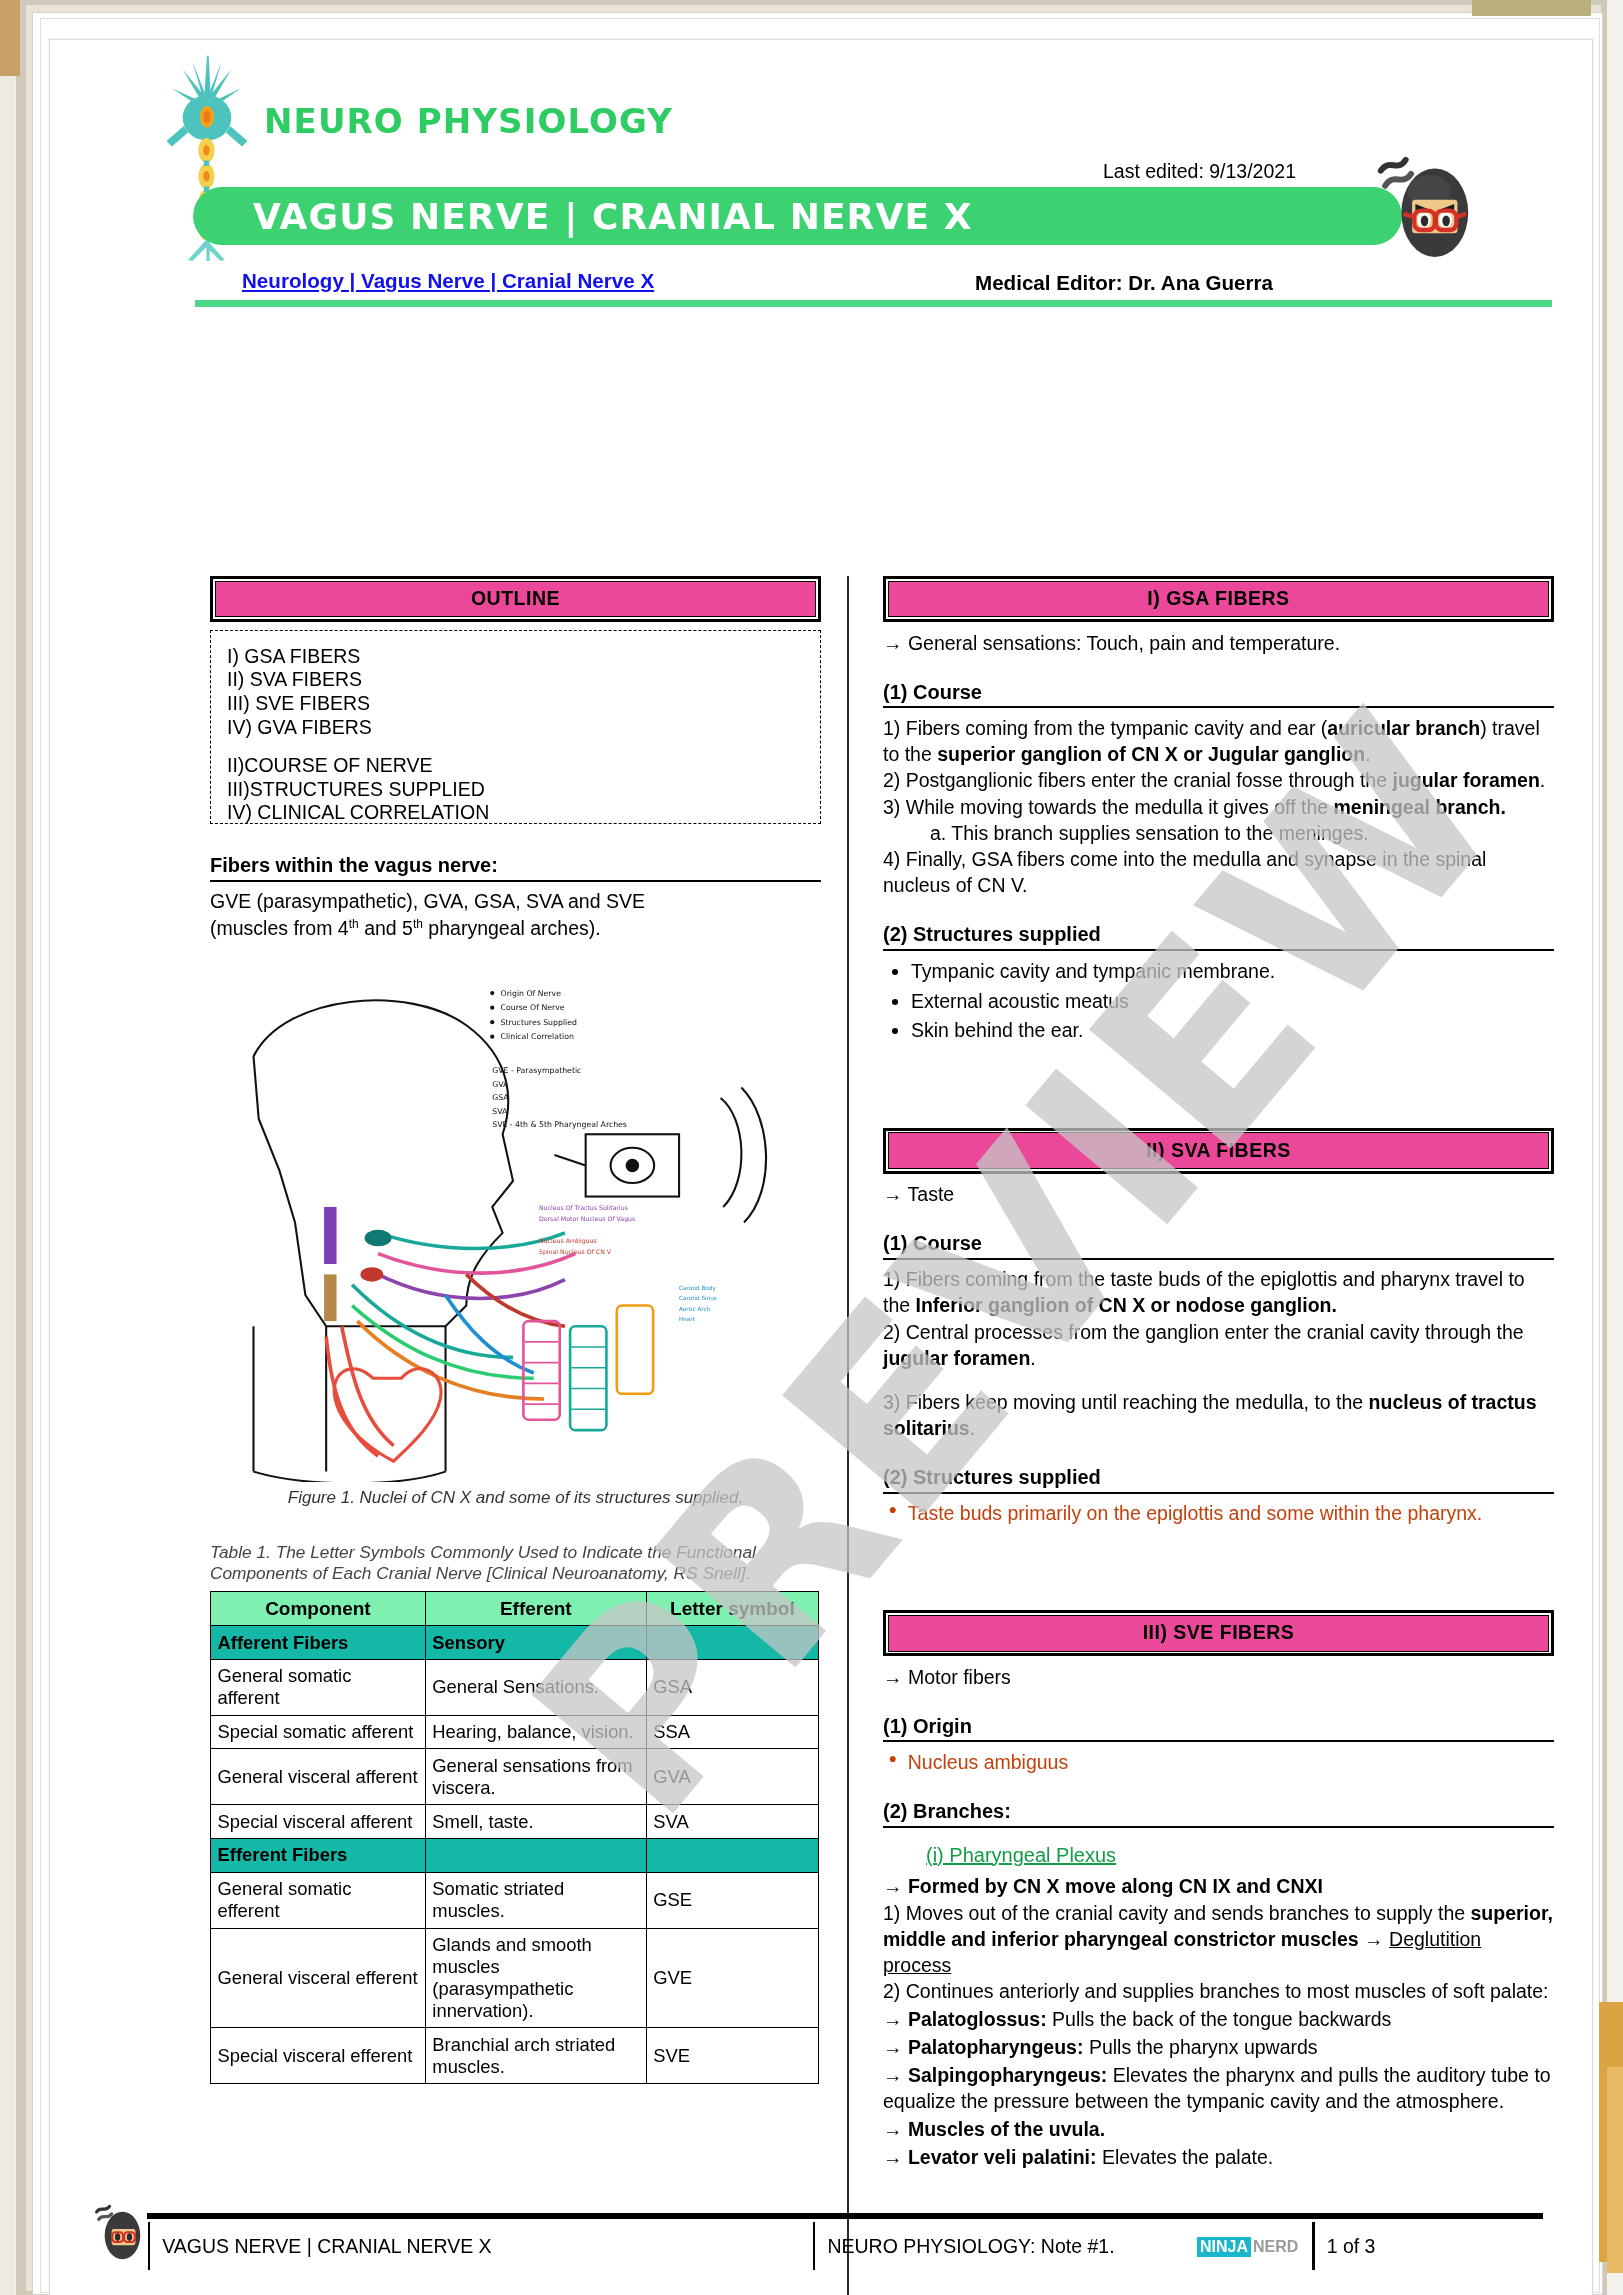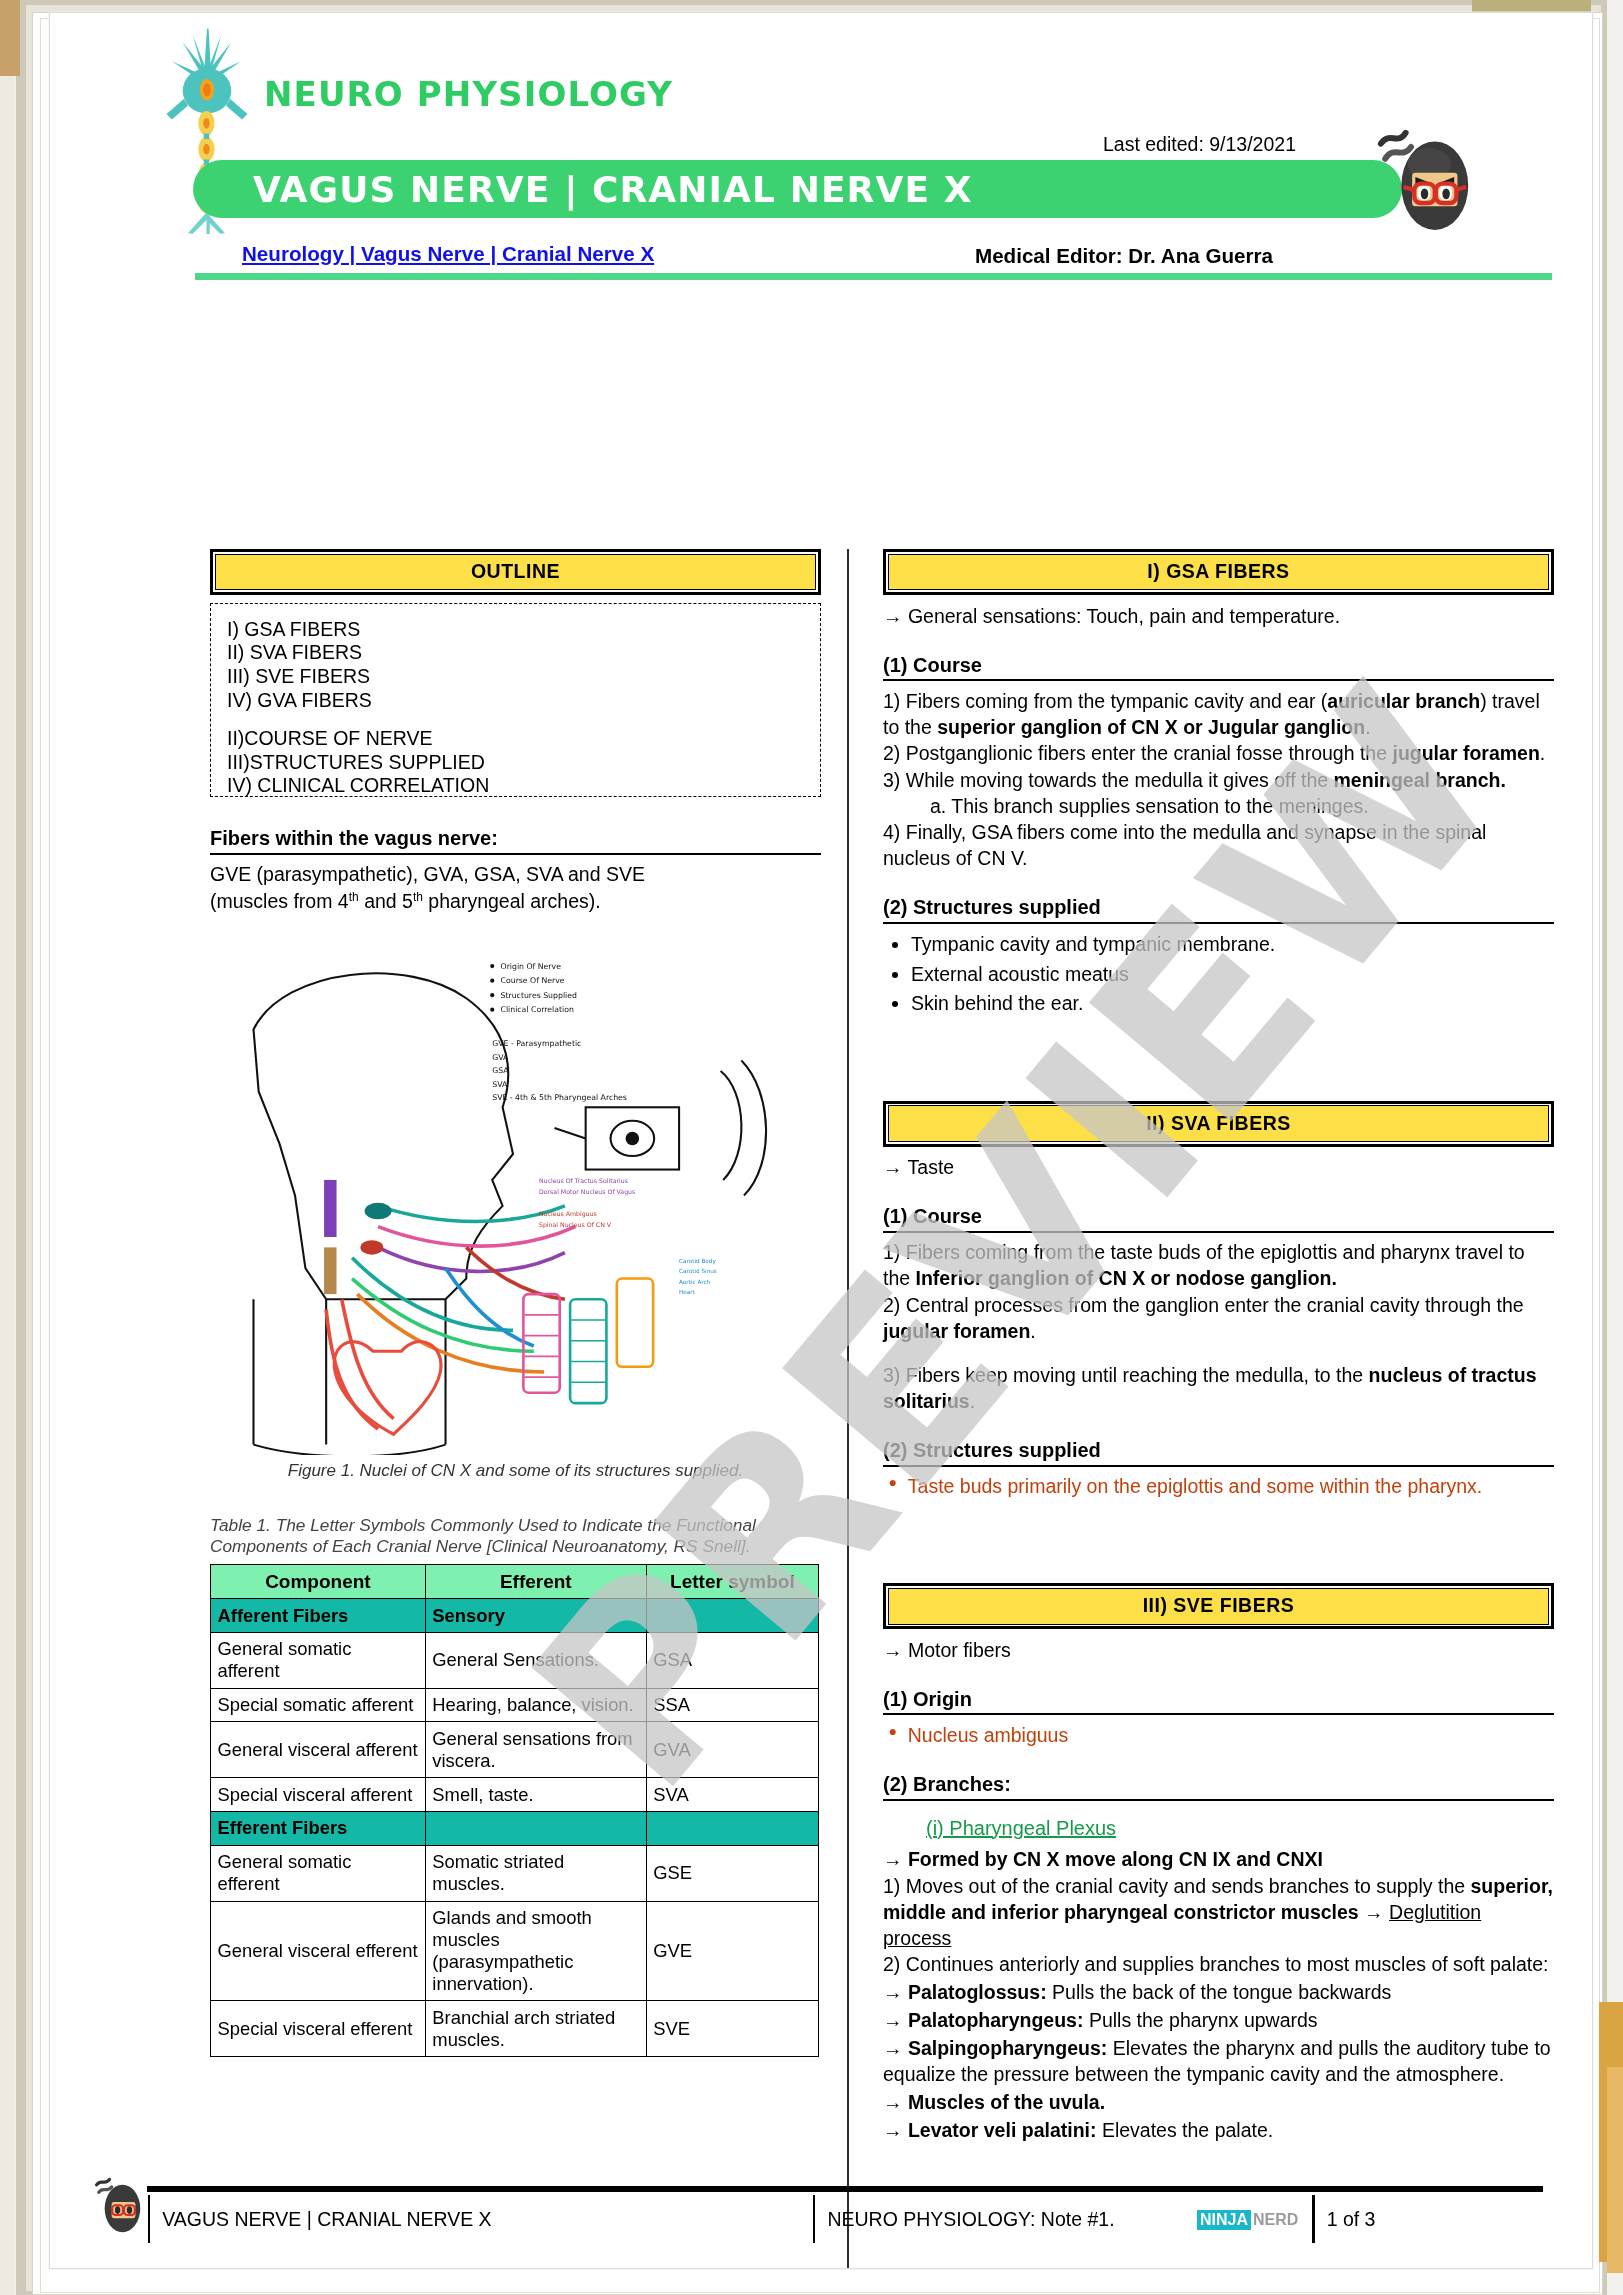--- a/index.html
+++ b/index.html
@@ -11,21 +11,21 @@
   .sheet-back-1{position:absolute;left:16px;top:0px;width:1591px;height:2295px;background:#cfc9ba;}
   .sheet-back-2{position:absolute;left:26px;top:5.4px;width:1575px;height:2286px;background:#e8e3d8;}
   .sheet-back-3{position:absolute;left:32px;top:12px;width:1569px;height:2281px;background:#ffffff;border:0.5px solid #d8d4cb;}
   .sheet-back-4{position:absolute;left:40px;top:18.4px;width:1558px;height:2273px;background:#ffffff;border:0.5px solid #e2ded6;}
   .tan-corner{position:absolute;left:0;top:0;width:19.5px;height:76px;background:#c8a06a;}
   .tan-corner2{position:absolute;left:0;top:0;width:15px;height:2295px;background:#efeadf;}
   .olive-top{position:absolute;right:32px;top:0;width:119px;height:16px;background:#b9b07c;}
   .amber-right{position:absolute;right:0;top:2002px;width:24px;height:260px;background:#d9a441;}
   .amber-right2{position:absolute;right:0;top:2067px;width:16px;height:206px;background:#e7b964;}
 
-  .sheet{position:absolute;left:49px;top:12px;width:1542px;height:2255px;background:#ffffff;
+  .sheet{position:absolute;left:49px;top:39px;width:1542px;height:2255px;background:#ffffff;
          border:0.5px solid #dcdcdc;box-shadow:0 0 0 0.5px #efefef;overflow:hidden;}
 
   
   .hdr{position:relative;height:233px;}
   .neuron{position:absolute;left:100px;top:5.4px;width:114px;height:216px;}
   .brand-title{position:absolute;left:214px;top:61px;font-size:34px;font-weight:bold;color:#2ecc62;
                letter-spacing:1.1px;font-family:"DejaVu Sans",sans-serif;}
   .last-edited{position:absolute;left:1053px;top:120px;font-size:19.5px;color:#000;}
   .title-banner{position:absolute;left:143px;top:147px;width:1209px;height:58px;background:#3cd272;
                 border-radius:29px;}
@@ -39,21 +39,21 @@
 
   
   .body{position:relative;padding:0;}
   .divider{position:absolute;left:797px;top:303px;width:2.2px;height:1840px;background:#2b2b2b;}
 
   .col-left{position:absolute;left:160px;top:303px;width:611px;}
   .col-right{position:absolute;left:833px;top:303px;width:671px;}
 
   
   .sec-banner{border:3.8px solid #000;padding:1.6px;background:#fff;margin-bottom:7.6px;}
-  .sec-banner .inner{background:#fde047;border:1.1px solid #000;text-align:center;
+  .sec-banner .inner{background:#ec4899;border:1.1px solid #000;text-align:center;
                      font-size:19.5px;font-weight:bold;color:#000;padding:5.4px 0 6.5px;letter-spacing:0.5px;}
 
   .outline-box{border:1.6px dashed #000;padding:14px 16px 16px 16px;height:162px;overflow:hidden;}
   .outline-box div{font-size:19.5px;line-height:1.22;color:#000;}
   .outline-gap{height:14px;}
 
   .sub-head{font-size:20px;font-weight:bold;color:#000;border-bottom:2.7px solid #000;
             padding-bottom:3px;margin-top:30px;}
   .para{font-size:19.5px;line-height:1.3;color:#000;margin-top:7.6px;}
 

